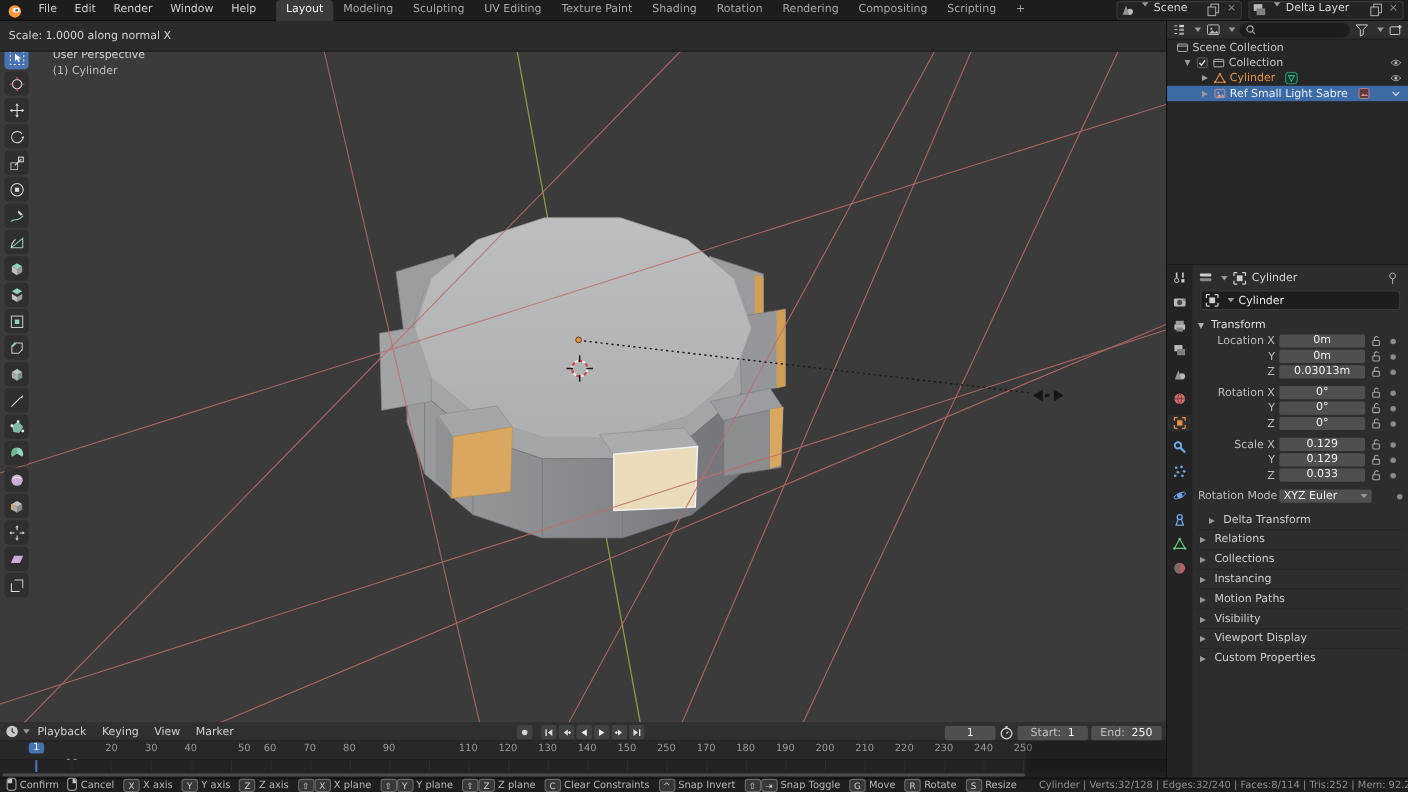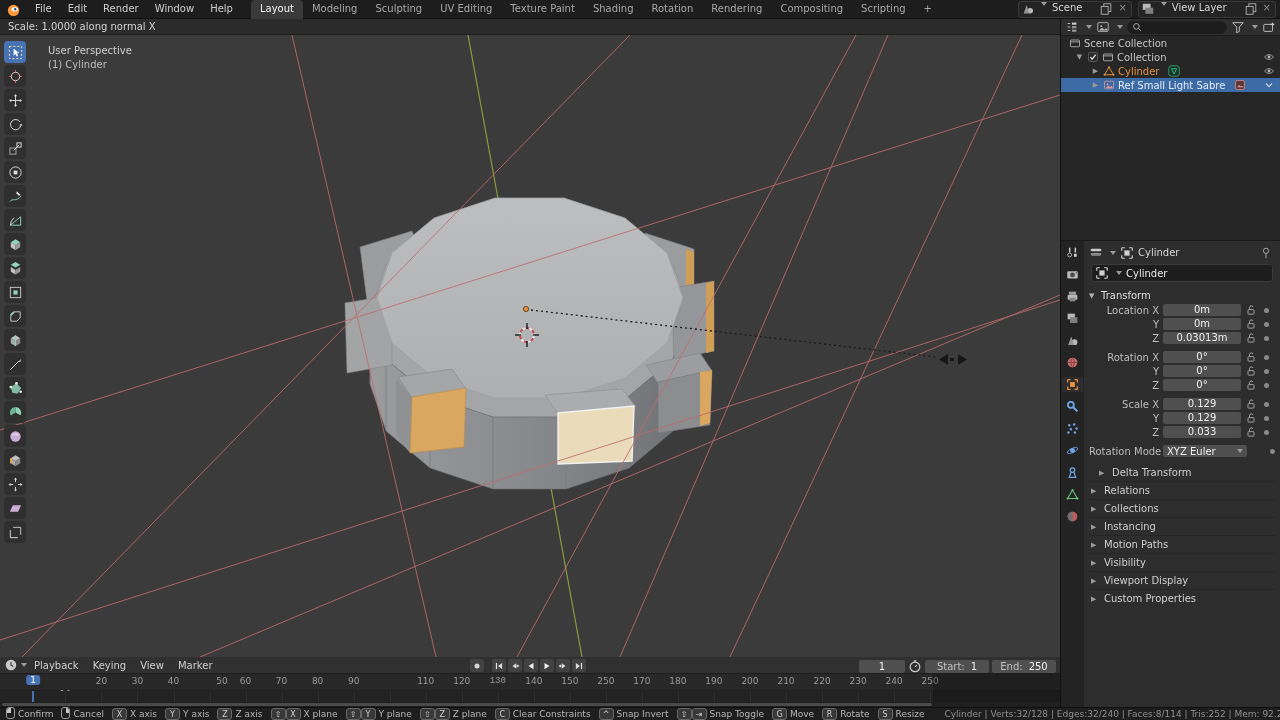--- a/index.html
+++ b/index.html
@@ -16,21 +16,21 @@
   #topbar .menu{padding:0 8px;color:#cfcfcf;line-height:18px;cursor:default}
   #tabs{display:flex;margin-left:10px;height:19px;align-items:stretch}
   #tabs .wtab{padding:0 9px;line-height:18px;color:#a8a8a8;background:transparent;border-radius:4px 4px 0 0}
   #tabs .wtab.active{background:#3a3a3a;color:#f2f2f2}
   #topbar .right{margin-left:auto;display:flex;align-items:center;gap:6px;padding-right:4px}
   .idwidget{display:flex;align-items:flex-start;background:#232323;border:1px solid #3a3a3a;border-radius:3px;height:15px;padding:0 2px;gap:3px}
   .idwidget .lbl{color:#d5d5d5;padding:0 14px 0 2px}
   .idwidget .x{color:#8a8a8a;font-size:10px;padding:0 2px}
 
   
-  #tool-header{position:absolute;left:0;top:19px;width:1060px;height:16px;background:#2b2b2b;border-bottom:1px solid #1c1c1c;box-sizing:border-box;display:flex;align-items:center;z-index:20}
+  #tool-header{position:absolute;left:0;top:19px;width:1060px;height:28px;background:#2b2b2b;border-bottom:1px solid #1c1c1c;box-sizing:border-box;display:flex;align-items:center;z-index:20}
   #tool-header span{margin-left:8px;color:#d2d2d2}
   #viewport{position:absolute;left:0;top:35px;width:1060px;height:622px;background:var(--viewport-bg,#3b3b3b);overflow:hidden}
   #vp-overlay{position:absolute;left:48px;top:9px;color:#d0d0d0;line-height:14px;z-index:5}
   #vp-overlay div:last-child{color:#bdbdbd}
   #toolbar{position:absolute;left:4px;top:6px;display:flex;flex-direction:column;gap:2px;z-index:6}
   .tool{width:22px;height:22px;background:#2e2e2ee0;border-radius:4px;display:flex;align-items:center;justify-content:center}
   .tool.active{background:var(--accent-blue,#4772b3)}
   .tool .ic{width:15px;height:15px}
 
   
@@ -147,21 +147,21 @@
           <span class="x">×</span>
       </div>
       <div class="idwidget">
         <span class="ic">
             <svg viewBox="0 0 16 16">
               <rect x="2" y="2" width="9" height="7" fill="#b8b8b8"></rect>
               <rect x="5" y="6.5" width="9" height="7" fill="#7f7f7f"></rect>
             </svg>
           </span>
           <span class="chev"></span>
-        <span class="lbl">View Layer</span>
+        <span class="lbl">Delta Layer</span>
         <span class="ic">
             <svg viewBox="0 0 16 16">
               <rect x="5.5" y="2" width="8" height="9" stroke="#b5b5b5" fill="none"></rect>
               <rect x="2.5" y="5" width="8" height="9" fill="#2a2a2a" stroke="#b5b5b5"></rect>
             </svg>
           </span>
           <span class="x">×</span>
       </div>
     </div>
   </div>
@@ -1012,21 +1012,21 @@
         <span class="frame-label" style="left: 137.487px;">30</span>
         <span class="frame-label" style="left: 173.517px;">40</span>
         <span class="frame-label" style="left: 222px;">50</span>
         <span class="frame-label" style="left: 245.577px;">60</span>
         <span class="frame-label" style="left: 281.607px;">70</span>
         <span class="frame-label" style="left: 317.637px;">80</span>
         <span class="frame-label" style="left: 353.667px;">90</span>
         <span class="frame-label" style="left: 389.697px; margin-top: 34px;">100</span>
         <span class="frame-label" style="left: 425.727px;">110</span>
         <span class="frame-label" style="left: 461.757px;">120</span>
-        <span class="frame-label" style="left: 497.787px; font-family: Liberation Mono, monospace;">130</span>
+        <span class="frame-label" style="left: 497.787px;">130</span>
         <span class="frame-label" style="left: 533.817px;">140</span>
         <span class="frame-label" style="left: 569.847px;">150</span>
         <span class="frame-label" style="left: 605.877px;">250</span>
         <span class="frame-label" style="left: 641.907px;">170</span>
         <span class="frame-label" style="left: 677.937px;">180</span>
         <span class="frame-label" style="left: 713.967px;">190</span>
         <span class="frame-label" style="left: 749.997px;">200</span>
         <span class="frame-label" style="left: 786.027px;">210</span>
         <span class="frame-label" style="left: 822.057px;">220</span>
         <span class="frame-label" style="left: 858.087px;">230</span>

